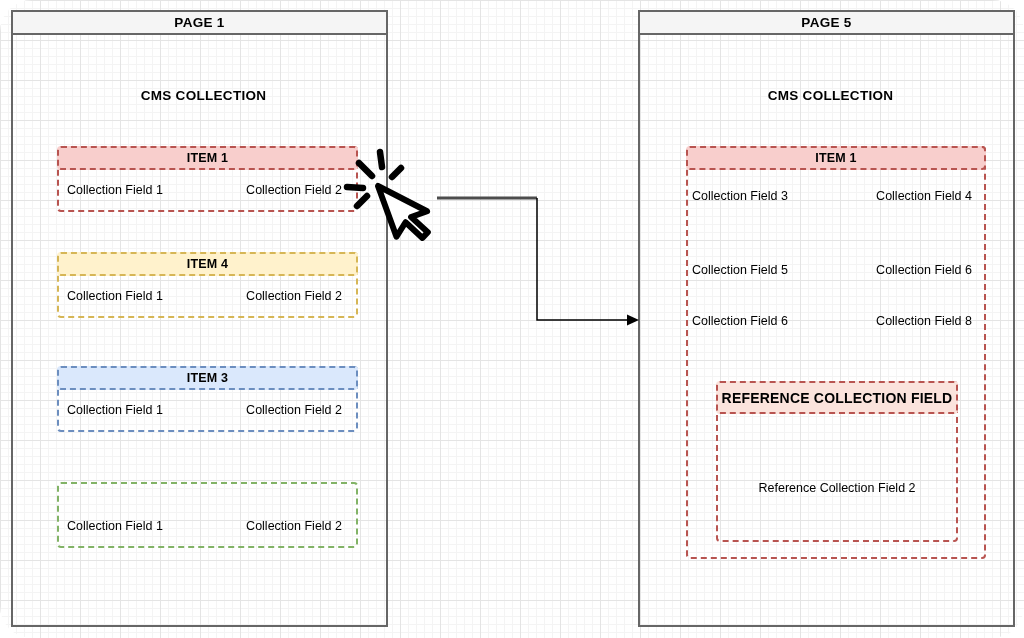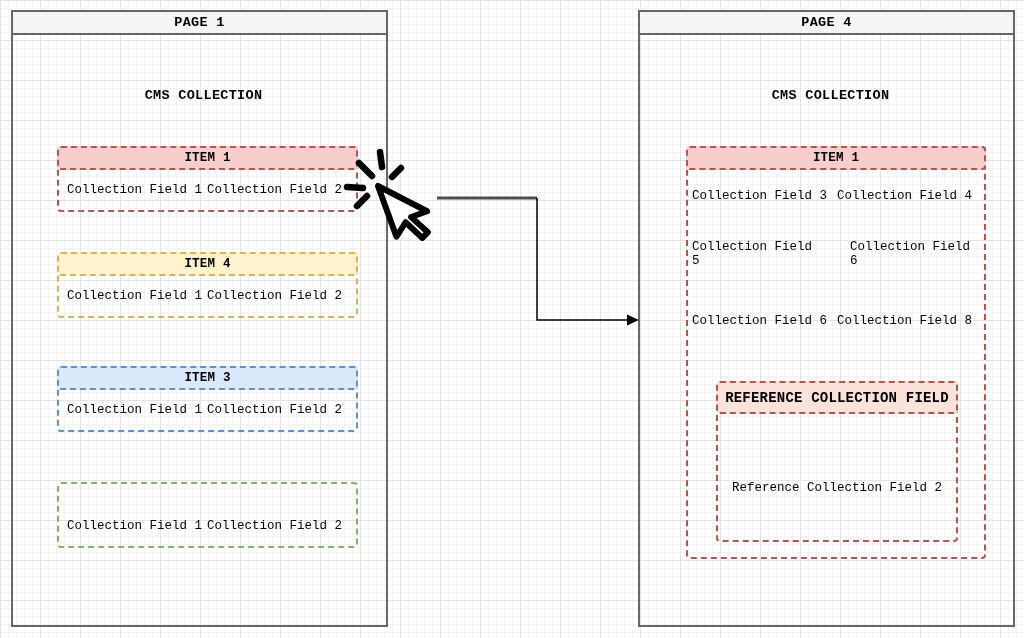--- a/index.html
+++ b/index.html
@@ -5,22 +5,23 @@
   html,body{margin:0;padding:0;}
   #canvas{
     position:relative; width:1024px; height:638px; overflow:hidden;
     background-color:#ffffff;
     background-image:
       linear-gradient(to right, #e4e4e4 1px, transparent 1px),
       linear-gradient(to bottom, #e4e4e4 1px, transparent 1px),
       linear-gradient(to right, #f4f4f4 1px, transparent 1px),
       linear-gradient(to bottom, #f4f4f4 1px, transparent 1px);
     background-size:40px 40px, 40px 40px, 8px 8px, 8px 8px;
-    font-family:Liberation Mono, monospace;
+    font-family:Liberation Sans, sans-serif;
     color:#000;
+    border-radius:32px;
   }
   .page{
     position:absolute; top:10px; width:377px; height:617px;
     border:2px solid #666666; box-sizing:border-box;
   }
   .page.p1{left:11px;}
   .page.p2{left:638px;}
   .page-header{
     position:absolute; top:0; left:0; right:0; height:21px;
     background:#f5f5f5; border-bottom:2px solid #666666;
@@ -115,34 +116,34 @@
     <div class="item" style="top: 470px; border-color: rgb(130, 179, 102);">
       <div class="item-fields">
         <span>Collection Field 1</span>
         <span>Collection Field 2</span>
       </div>
     </div>
   </div>
 
   <div class="page p2" style="border-color: rgb(102, 102, 102);">
     <div class="page-header" style="background: rgb(245, 245, 245); border-bottom-color: rgb(102, 102, 102);">
-      <span>PAGE 4</span>
+      <span>PAGE 5</span>
     </div>
     <div class="cms-title">CMS COLLECTION</div>
 
     <div class="big-item" style="border-color: rgb(184, 84, 80);">
       <div class="item-header" style="background: rgb(248, 206, 204); border-color: rgb(184, 84, 80);">
         <span>ITEM 1</span>
       </div>
 
       <div class="field-row" style="top:38px;">
         <span>Collection Field 3</span>
         <span>Collection Field 4</span>
       </div>
-      <div class="field-row" style="top:96px;gap:36px;">
+      <div class="field-row" style="top:112px;gap:36px;">
         <span>Collection Field 5</span>
         <span>Collection Field 6</span>
       </div>
       <div class="field-row" style="top:163px;">
         <span>Collection Field 6</span>
         <span>Collection Field 8</span>
       </div>
 
       <div class="ref-box" style="border-color: rgb(184, 84, 80);">
         <div class="ref-header" style="background: rgb(251, 227, 220); border-color: rgb(184, 84, 80);">

